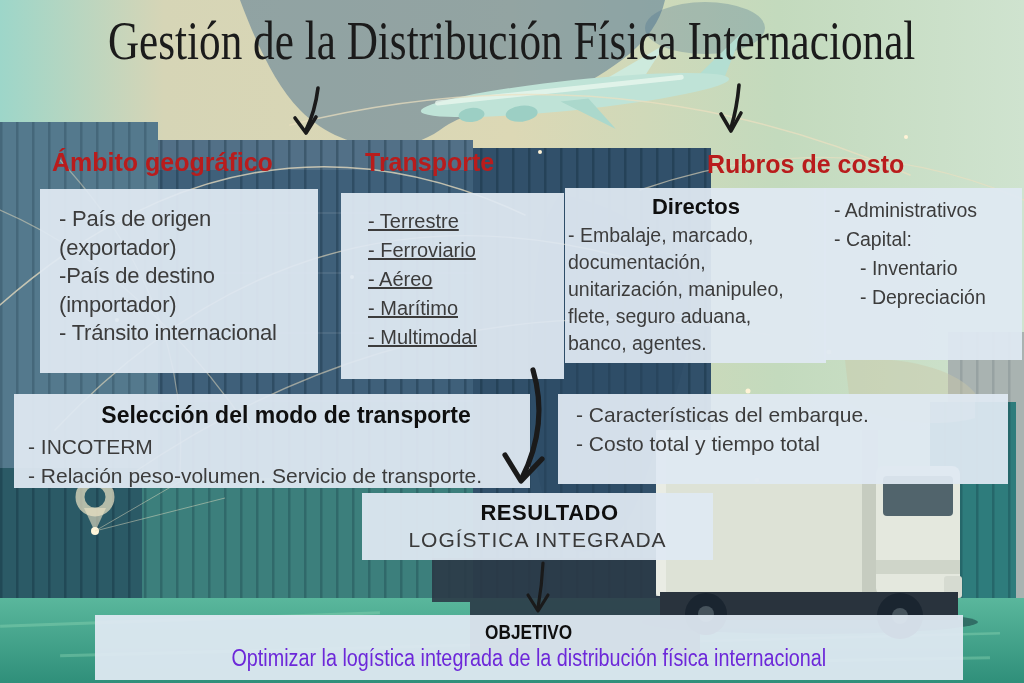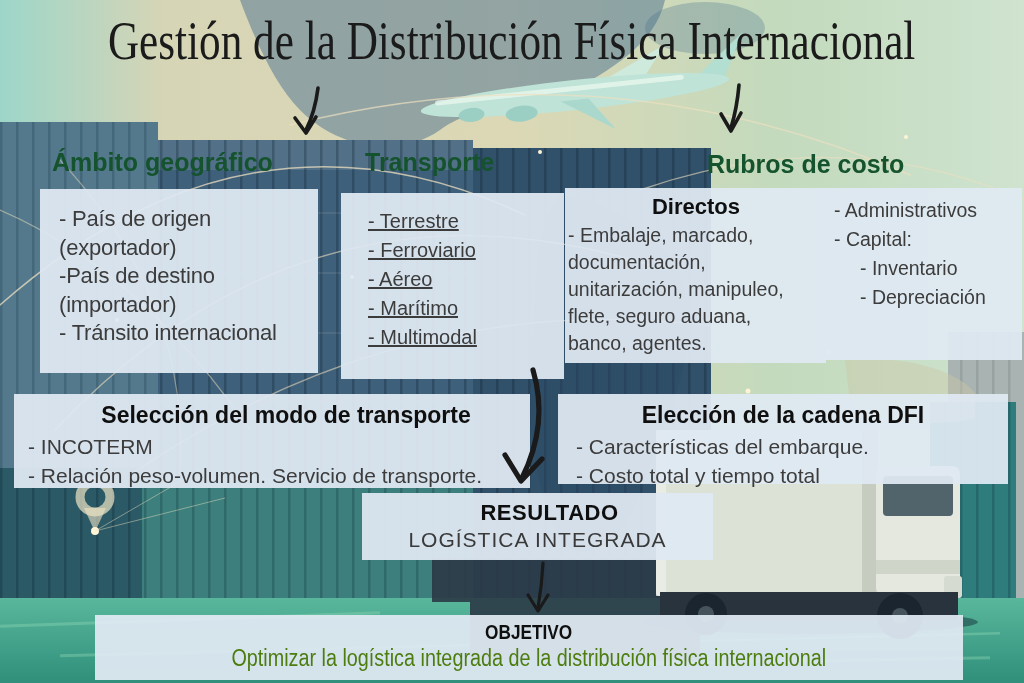--- a/index.html
+++ b/index.html
@@ -2,21 +2,21 @@
 <html><head>
 <meta charset="utf-8">
 <style>
   html,body{margin:0;padding:0;}
   body{width:1024px;height:683px;overflow:hidden;background:#cfe3cf;}
   .stage{position:relative;width:1024px;height:683px;font-family:"Liberation Sans",sans-serif;}
   svg.bg{position:absolute;left:0;top:0;z-index:1;}
   svg.arrows{position:absolute;left:0;top:0;z-index:40;pointer-events:none;}
   .title-wrap{position:absolute;left:0;top:10px;width:1024px;text-align:center;z-index:30;}
   .title-wrap h1{margin:0;font-family:"Liberation Serif",serif;font-weight:500;font-size:54px;color:#1b1b1b;display:inline-block;transform:scaleX(.8);transform-origin:center;letter-spacing:0px;white-space:nowrap;}
-  .sec-h{position:absolute;z-index:30;font-weight:700;font-size:25px;color:#14532d;white-space:nowrap;}
+  .sec-h{position:absolute;z-index:30;font-weight:700;font-size:25px;color:#b91c1c;white-space:nowrap;}
   .panel{position:absolute;z-index:20;background:rgba(223,233,242,0.94);color:#3c3c3c;}
   .panel .ph{font-weight:700;text-align:center;color:#0f0f0f;}
   .line{white-space:nowrap;}
   .indent{padding-left:26px;}
   
   .p-ambito{left:40px;top:189px;width:253px;height:168px;padding:16px 6px 0 19px;font-size:22px;line-height:28.5px;letter-spacing:-0.2px;}
   .p-transporte{left:341px;top:193px;width:190px;height:172px;padding:14px 6px 0 27px;font-size:20px;line-height:29px;text-decoration:underline;}
   .p-directos{left:565px;top:188px;width:256px;height:169px;padding:6px 2px 0 3px;font-size:19.5px;line-height:27px;}
   .p-directos .ph{font-size:22px;line-height:26px;margin-bottom:2px;}
   .p-indirectos{left:824px;top:188px;width:186px;height:164px;padding:8px 2px 0 10px;font-size:19.5px;line-height:29px;}
@@ -25,21 +25,21 @@
   .p-seleccion .ph{font-size:23px;line-height:30px;margin-bottom:2px;padding-left:28px;}
   .p-seleccion .line{padding-left:14px;}
   .p-eleccion{left:558px;top:394px;width:450px;height:84px;padding:6px 0 0 0;font-size:21px;line-height:29px;}
   .p-eleccion .ph{font-size:23px;line-height:30px;margin-bottom:2px;}
   .p-eleccion .line{padding-left:18px;}
   .p-resultado{left:362px;top:493px;width:351px;height:61px;padding:6px 0 0 0;text-align:center;}
   .p-resultado .ph{font-size:22px;line-height:28px;letter-spacing:.5px;margin-left:24px;}
   .p-resultado .sub{font-size:21px;letter-spacing:1px;color:#3a3a3a;line-height:26px;}
   .p-objetivo{left:95px;top:615px;width:868px;height:60px;padding:5px 0 0 0;text-align:center;}
   .p-objetivo .ph{font-size:20px;line-height:25px;}
-  .p-objetivo .txt{font-size:23px;line-height:27px;color:#4d7c0f;}
+  .p-objetivo .txt{font-size:23px;line-height:27px;color:#6d28d9;}
   .cond{display:inline-block;transform:scaleX(.86);transform-origin:center;white-space:nowrap;}
 </style>
 </head>
 <body>
 
 <div class="stage">
 
   <svg class="bg" width="1024" height="683" viewBox="0 0 1024 683" aria-hidden="true">
     <defs>
       <linearGradient id="sky" x1="0" y1="0" x2="1" y2="0">
@@ -198,21 +198,20 @@
     <div class="line indent">- Depreciación</div>
   </div>
 
   <div class="panel p-seleccion">
     <div class="ph">Selección del modo de transporte</div>
     <div class="line">- INCOTERM</div>
     <div class="line">- Relación peso-volumen. Servicio de transporte.</div>
   </div>
 
   <div class="panel p-eleccion">
-    <div class="ph">Elección de la cadena DFI</div>
     <div class="line">- Características del embarque.</div>
     <div class="line">- Costo total y tiempo total</div>
   </div>
 
   <div class="panel p-resultado">
     <div class="ph">RESULTADO</div>
     <div class="sub">LOGÍSTICA INTEGRADA</div>
   </div>
 
   <div class="panel p-objetivo">

